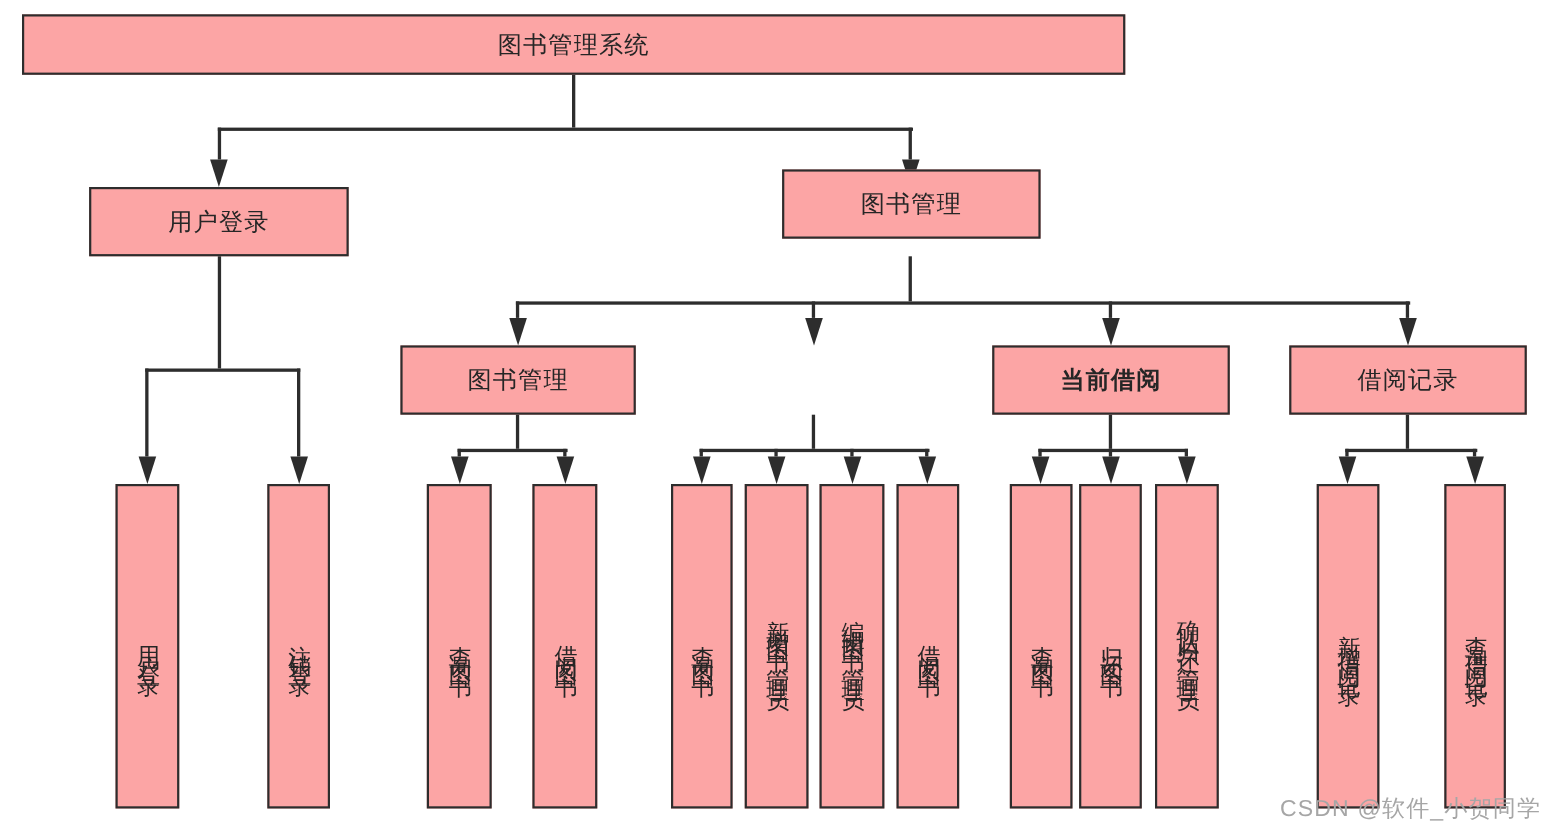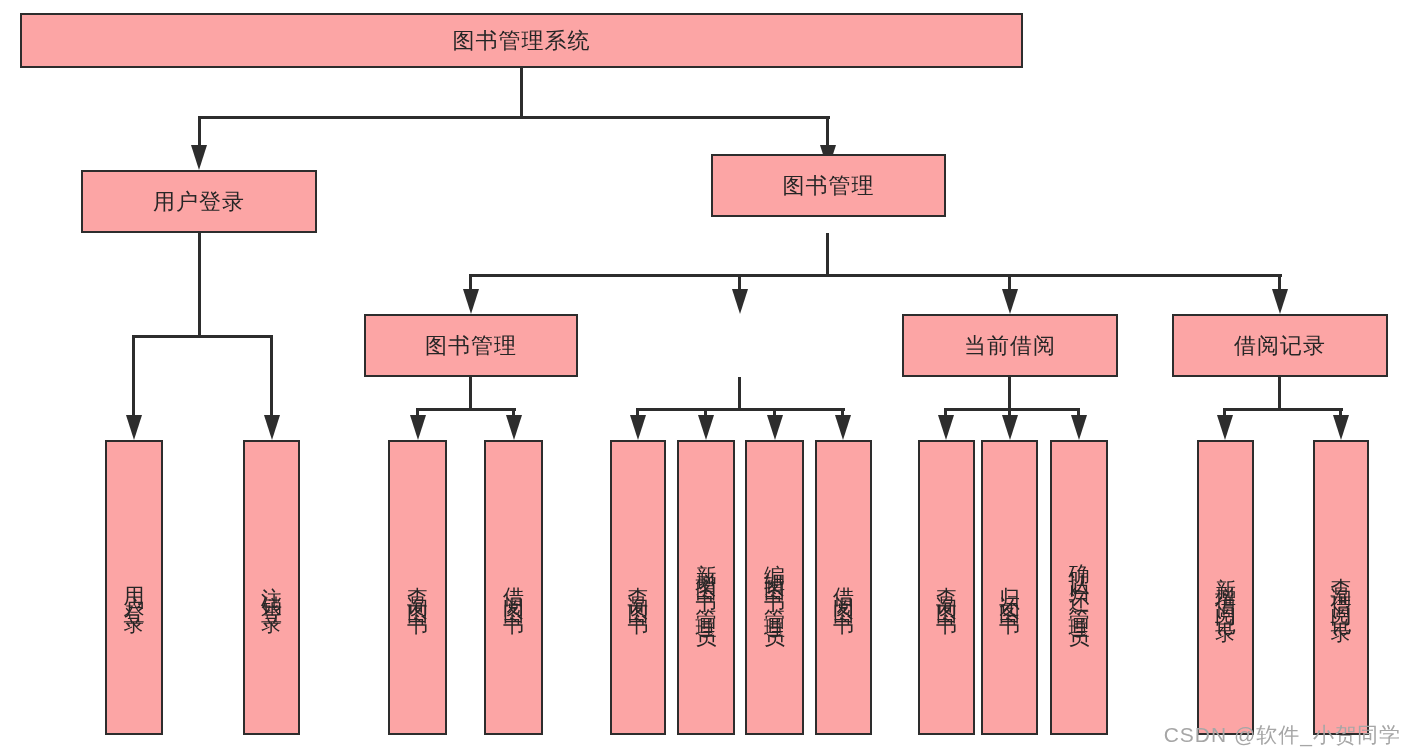--- a/index.html
+++ b/index.html
@@ -80,21 +80,21 @@
   <div class="vline" style="left:469px;top:274px;height:15px;"></div>
   <div class="tri" style="left:463px;top:289px;"></div>
   <div class="vline" style="left:738px;top:274px;height:15px;"></div>
   <div class="tri" style="left:732px;top:289px;"></div>
   <div class="vline" style="left:1008px;top:274px;height:15px;"></div>
   <div class="tri" style="left:1002px;top:289px;"></div>
   <div class="vline" style="left:1278px;top:274px;height:15px;"></div>
   <div class="tri" style="left:1272px;top:289px;"></div>
 
   <div class="box" style="left:364px;top:314px;width:214px;height:63px;">图书管理</div>
-  <div class="box" style="left:902px;top:314px;width:216px;height:63px;">当前借阅</div>
+  <div class="box" style="left:902px;top:314px;width:216px;height:63px;font-weight:bold;">当前借阅</div>
   <div class="box" style="left:1172px;top:314px;width:216px;height:63px;">借阅记录</div>
 
   <div class="vline" style="left:469px;top:377px;height:31px;"></div>
   <div class="hline" style="left:416px;top:408px;width:100px;"></div>
   <div class="vline" style="left:416px;top:408px;height:7px;"></div>
   <div class="tri" style="left:410px;top:415px;"></div>
   <div class="vline" style="left:512px;top:408px;height:7px;"></div>
   <div class="tri" style="left:506px;top:415px;"></div>
 
   <div class="vline" style="left:738px;top:377px;height:31px;"></div>

